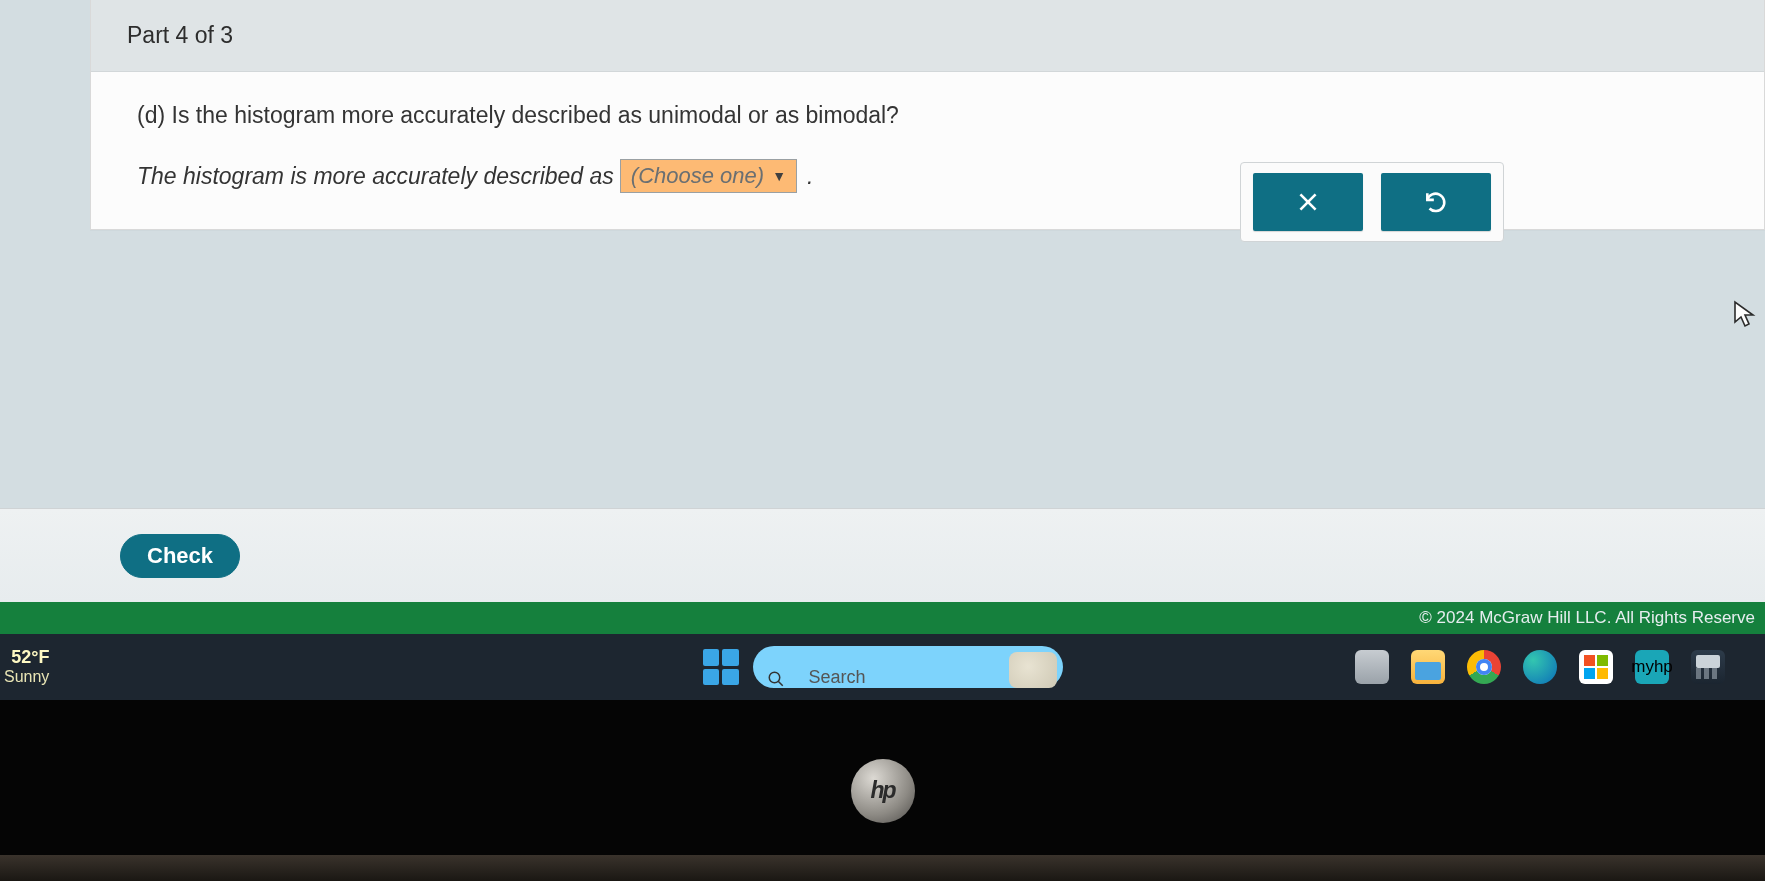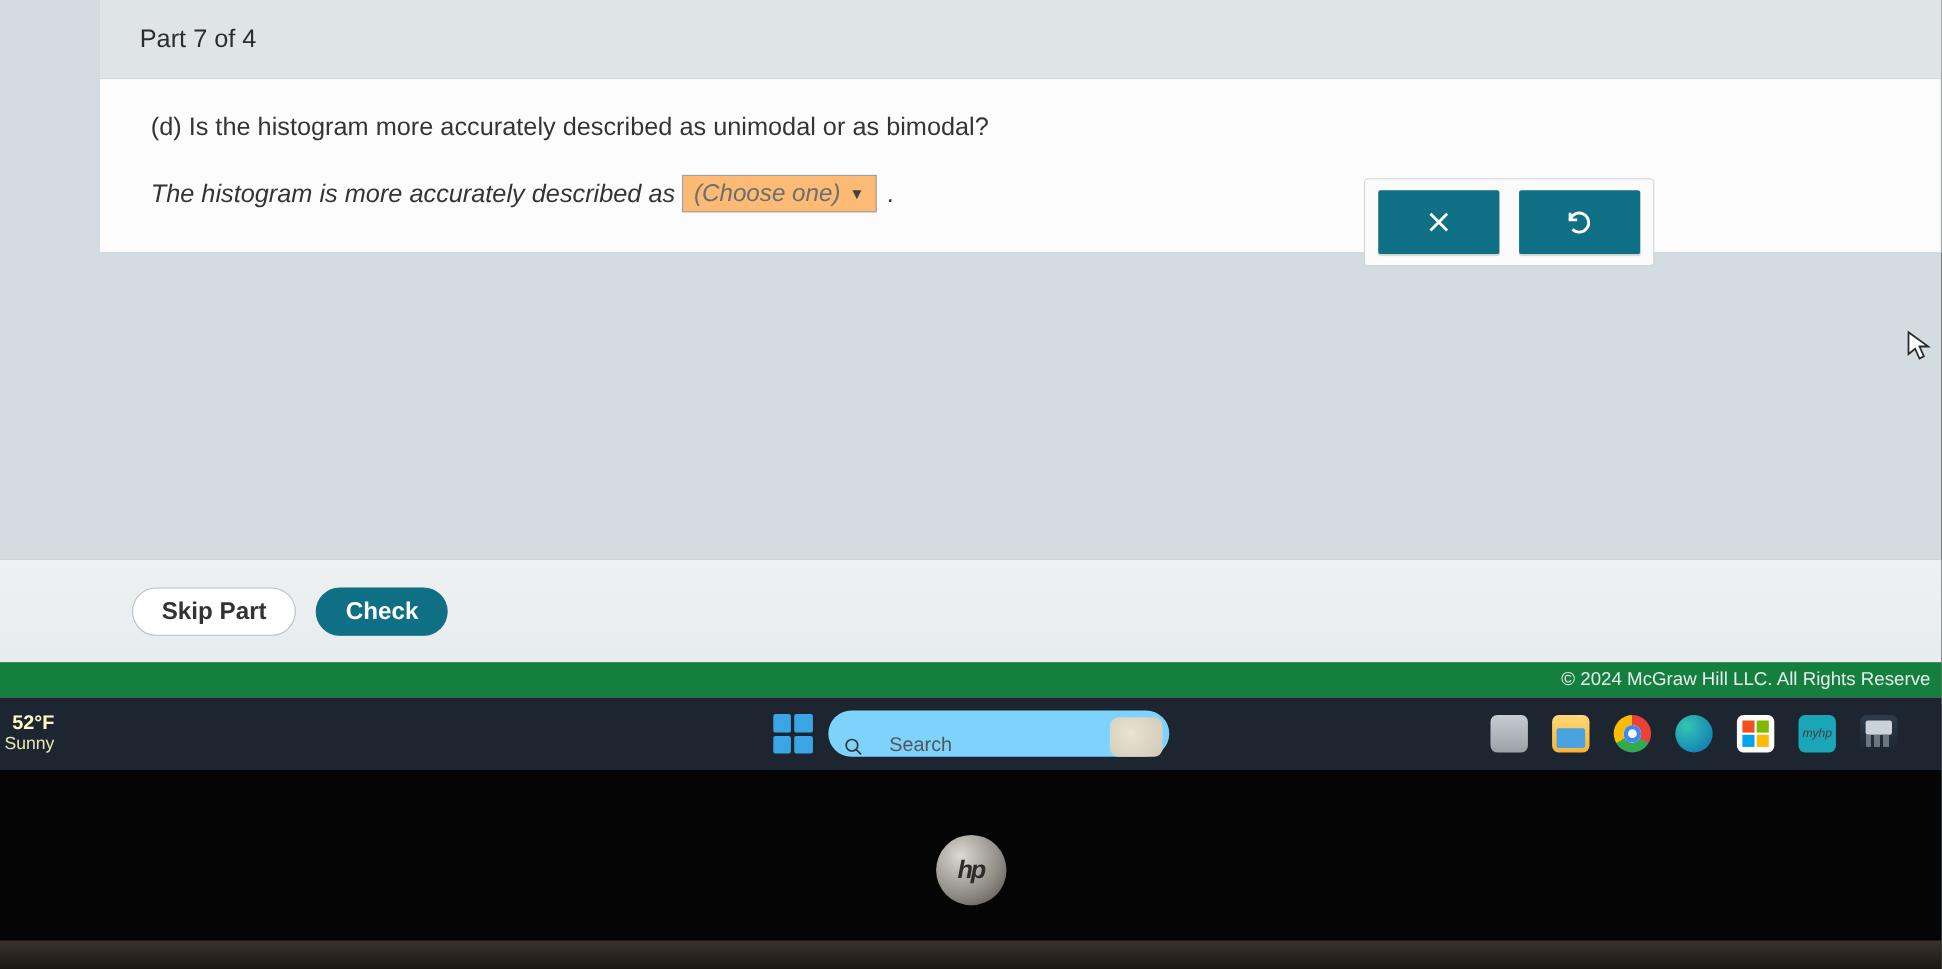--- a/index.html
+++ b/index.html
@@ -236,21 +236,21 @@
   .ico.store {
     background:#fff; position:relative;
   }
   .ico.store::before{content:"";position:absolute;inset:5px;display:grid;grid-template-columns:1fr 1fr;grid-template-rows:1fr 1fr;gap:2px;}
   .ico.store::before{background:
      linear-gradient(#f25022,#f25022) 0 0/11px 11px no-repeat,
      linear-gradient(#7fba00,#7fba00) 13px 0/11px 11px no-repeat,
      linear-gradient(#00a4ef,#00a4ef) 0 13px/11px 11px no-repeat,
      linear-gradient(#ffb900,#ffb900) 13px 13px/11px 11px no-repeat;}
   .ico.myhp {
-    background:#1aa6b7; color:#404040; font-size:11px; font-style:italic;
+    background:#1aa6b7; color:#000000; font-size:17px; 
   }
   .ico.calc {
     background: linear-gradient(#2d3b4a,#1b2530);
     position: relative;
   }
   .ico.calc::before{content:"";position:absolute;inset:5px 5px 16px 5px;background:#cbd3d9;border-radius:2px;}
   .ico.calc::after{content:"";position:absolute;inset:18px 5px 5px 5px;background:repeating-linear-gradient(90deg,#6b7681 0 5px,transparent 5px 8px);}
 
   
   .bezel {
@@ -281,21 +281,21 @@
 </style>
 </head>
 <body>
 
 <div class="screen">
 
   <div class="desktop">
 
     <div class="card">
       <div class="part-header">
-        <span>Part 7 of 4</span>
+        <span>Part 4 of 3</span>
       </div>
 
       <div class="part-body">
         <div class="question-line">(d) Is the histogram more accurately described as unimodal or as bimodal?</div>
 
         <div class="answer-line">
           <span>The histogram is more accurately described as</span>
           <span class="dropdown">
             <span>(Choose one)</span>
             <span class="caret">▼</span>
@@ -314,23 +314,20 @@
             <svg viewBox="0 0 24 24">
               <path d="M4 10a8 8 0 1 1 2 8"></path>
               <polyline points="4,4 4,10 10,10"></polyline>
             </svg>
           </div>
         </div>
       </div>
     </div>
 
     <div class="footer-bar">
-      <div class="pill skip">
-        <span>Skip Part</span>
-      </div>
       <div class="pill check">
         <span>Check</span>
       </div>
     </div>
 
     <div class="copyright-strip">
       <span>© 2024 McGraw Hill LLC. All Rights Reserve</span>
     </div>
 
     <div class="cursor-arrow">

